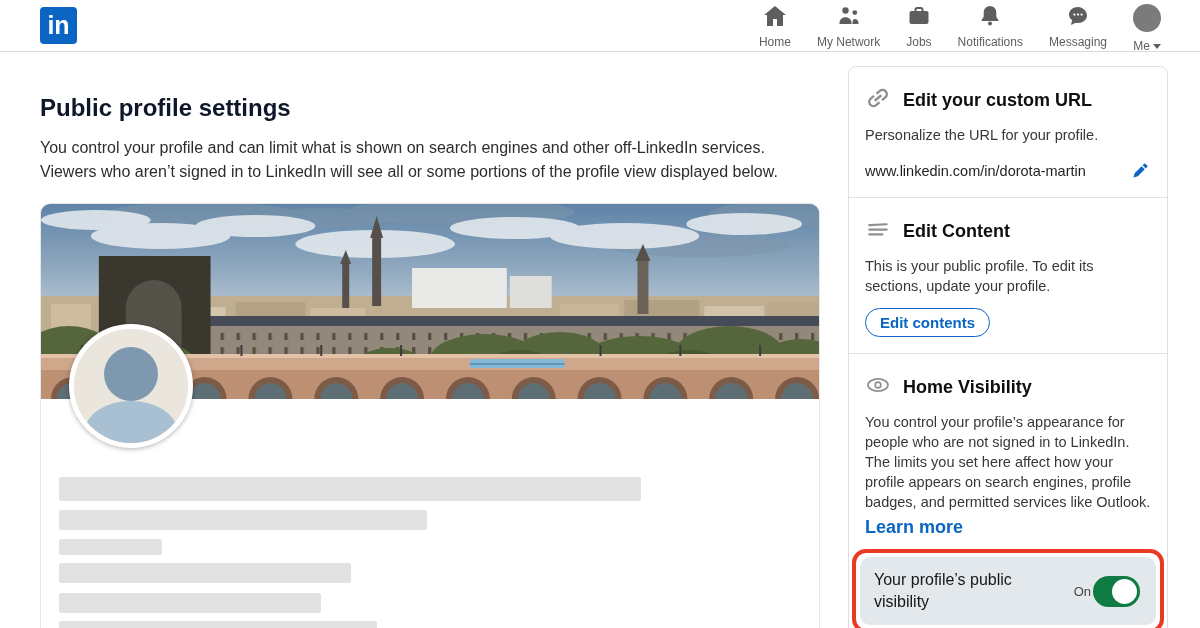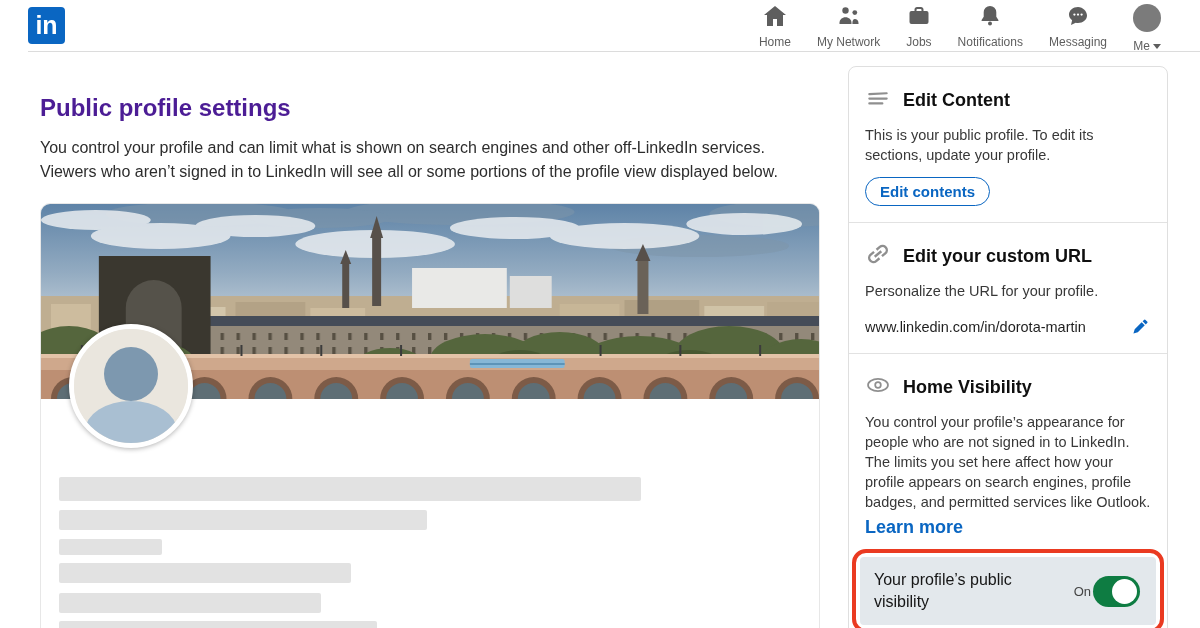--- a/index.html
+++ b/index.html
@@ -1,40 +1,40 @@
 <!DOCTYPE html>
 <html><head>
 <meta charset="utf-8">
 <style>
   * { margin:0; padding:0; box-sizing:border-box; }
   html,body { width:1200px; height:628px; overflow:hidden; background:#fff;
               font-family:"Liberation Sans", sans-serif; }
 
   
   .topnav { height:52px; display:flex; align-items:center;
-            border-bottom:1px solid #dcdcdc; background:#fff;margin-left:28px; }
+            border-bottom:1px solid #dcdcdc; padding-left:40px; background:#fff; }
   .logo { width:37px; height:37px; background:#0a66c2; border-radius:4px;
           color:#fff; font-weight:bold; font-size:25px; display:flex;
           align-items:center; justify-content:center; cursor:pointer; line-height:1; }
   .nav-items { margin-left:auto; display:flex; align-items:flex-start; padding-right:26px; }
   .nav-item { display:flex; flex-direction:column; align-items:center; gap:7px;
               padding:6px 13px 0; color:#5e5e5e; font-size:12px; cursor:pointer; }
   .nav-item svg { display:block; }
   .me-ava { width:28px; height:28px; border-radius:50%; background:#7b7b7b; }
   .me-label { display:flex; align-items:center; gap:3px; }
   .caret { width:0; height:0; border-left:4px solid transparent; border-right:4px solid transparent;
            border-top:5px solid #5e5e5e; display:inline-block; }
 
   
   .main { display:flex; padding:0 32px 0 40px; }
   .left-col { width:780px; flex:none; }
   .sidebar { width:320px; flex:none; margin-left:28px; }
 
   
-  .page-title { margin-top:41px; font-size:24px; line-height:30px; font-weight:600; color:#4c1d95; }
+  .page-title { margin-top:41px; font-size:24px; line-height:30px; font-weight:600; color:#0f172a; }
   .page-desc { margin-top:13px; font-size:16px; line-height:24px; color:#2d2d2d; }
 
   .profile-card { margin-top:19px; border:1px solid #e7e7e7; border-radius:10px;
                   min-height:700px; position:relative; background:#fff; }
   .banner { height:195px; border-radius:9px 9px 0 0; overflow:hidden; }
   .banner svg { display:block; width:100%; height:100%; }
   .avatar { position:absolute; left:28px; top:120px; width:124px; height:124px;
             border-radius:50%; border:5px solid #fff; background:#eae6de;
             box-shadow:0 1px 5px rgba(0,0,0,.3); overflow:hidden; }
   .avatar svg { display:block; }
@@ -53,21 +53,21 @@
   .url-row { margin-top:15px; display:flex; align-items:center; }
   .url-text { font-size:14.5px; color:#1f1f1f; }
   .pencil-btn { margin-left:auto; cursor:pointer; display:flex; padding:2px; }
   .pill-btn { margin-top:12px; display:inline-block; border:1.5px solid #0a66c2;
               border-radius:20px; padding:5px 14px; font-size:15px; font-weight:700;
               color:#0a66c2; background:#fff; cursor:pointer; }
   .learn-more { display:inline-block; margin-top:5px; font-size:18px; font-weight:700;
                 color:#0a66c2; cursor:pointer; }
 
   .highlight-box { margin:11px 3px 0; border:4px solid #ea3a21; border-radius:14px; padding:4px; }
-  .toggle-row { background:#e3e8ec; border-radius:4px; padding:12px 16px 12px 14px;
+  .toggle-row { background:#e3e8ec; border-radius:10px; padding:12px 16px 12px 14px;
                 display:flex; align-items:center; }
   .toggle-label { font-size:16px; line-height:22px; color:#161616; width:160px; }
   .toggle-right { margin-left:auto; display:flex; align-items:center; gap:2px; }
   .on-label { font-size:13px; color:#444; }
   .switch { width:47px; height:31px; border-radius:16px; background:#0e7c42;
             position:relative; cursor:pointer; flex:none; }
   .switch .knob { position:absolute; right:3px; top:3px; width:25px; height:25px;
                   border-radius:50%; background:#fff; }
 </style>
 </head>
@@ -279,51 +279,51 @@
         </div>
     </div>
   </div>
 
   <aside class="sidebar">
     <div class="side-card">
 
       <section class="side-section">
         <div class="sec-head">
           <span>
-            <svg width="26" height="26" viewBox="0 0 24 24" fill="#8f8f8f">
-              <rect x="3" y="7" width="18" height="2" rx="1" transform="rotate(-3 12 8)"></rect>
-              <rect x="3" y="11.5" width="18" height="2" rx="1"></rect>
-              <rect x="3" y="16" width="14" height="2" rx="1"></rect>
-            </svg>
-          </span>
-          <span class="sec-title">Edit Content</span>
-        </div>
-        <div class="sec-desc">This is your public profile. To edit its sections, update your profile.</div>
-        <button class="pill-btn">Edit contents</button>
-      </section>
-
-      <section class="side-section">
-        <div class="sec-head">
-          <span>
             <svg width="26" height="26" viewBox="0 0 24 24" fill="#8f8f8f" transform="rotate(-40)">
               <path d="M10.5 7h-4a5 5 0 0 0 0 10h4v-2.2h-4a2.8 2.8 0 1 1 0-5.6h4zM13.5 7h4a5 5 0 0 1 0 10h-4v-2.2h4a2.8 2.8 0 1 0 0-5.6h-4z"></path>
               <rect x="8" y="10.9" width="8" height="2.2"></rect>
             </svg>
           </span>
           <span class="sec-title">Edit your custom URL</span>
         </div>
         <div class="sec-desc">Personalize the URL for your profile.</div>
         <div class="url-row">
           <span class="url-text">www.linkedin.com/in/dorota-martin</span>
           <span class="pencil-btn">
             <svg width="17" height="17" viewBox="0 0 24 24" fill="#0a66c2">
               <path d="M21.7 5.3l-3-3a1 1 0 0 0-1.4 0l-2.3 2.3 4.4 4.4 2.3-2.3a1 1 0 0 0 0-1.4zM13.6 6l-9.8 9.8L2 22l6.2-1.8L18 10.4z"></path>
             </svg>
           </span>
         </div>
+      </section>
+
+      <section class="side-section">
+        <div class="sec-head">
+          <span>
+            <svg width="26" height="26" viewBox="0 0 24 24" fill="#8f8f8f">
+              <rect x="3" y="7" width="18" height="2" rx="1" transform="rotate(-3 12 8)"></rect>
+              <rect x="3" y="11.5" width="18" height="2" rx="1"></rect>
+              <rect x="3" y="16" width="14" height="2" rx="1"></rect>
+            </svg>
+          </span>
+          <span class="sec-title">Edit Content</span>
+        </div>
+        <div class="sec-desc">This is your public profile. To edit its sections, update your profile.</div>
+        <button class="pill-btn">Edit contents</button>
       </section>
 
       <section class="side-section" style="padding-bottom:0;">
         <div class="sec-head">
           <span>
             <svg width="26" height="26" viewBox="0 0 24 24" fill="none" stroke="#8f8f8f" stroke-width="1.6">
               <ellipse cx="12" cy="12" rx="9.2" ry="5.6"></ellipse>
                 <circle cx="12" cy="12" r="2.6"></circle>
             </svg>
           </span>

